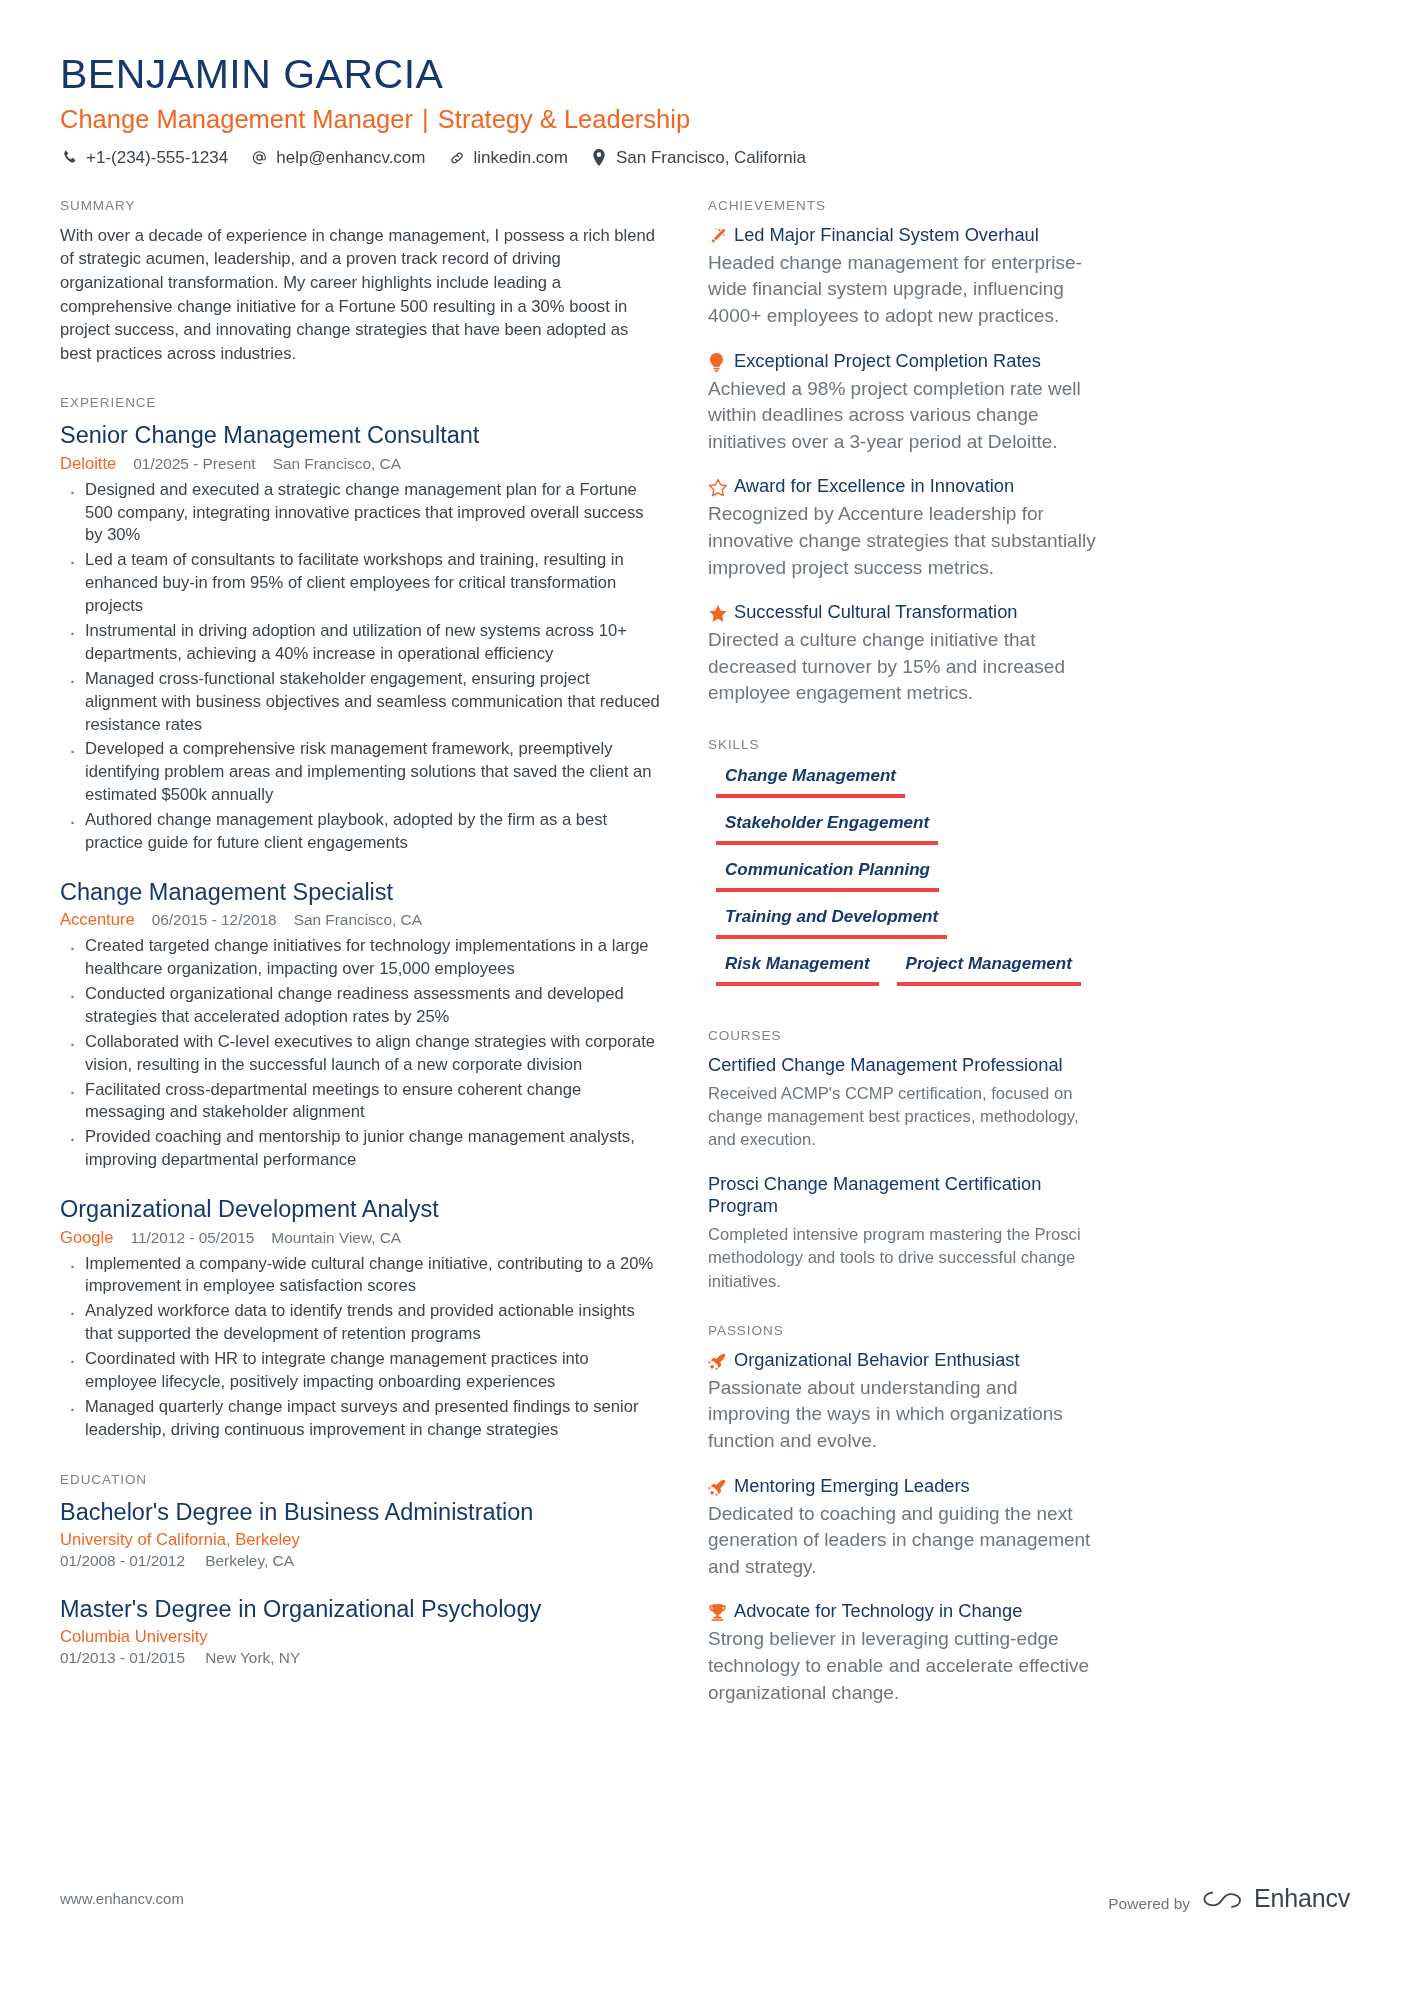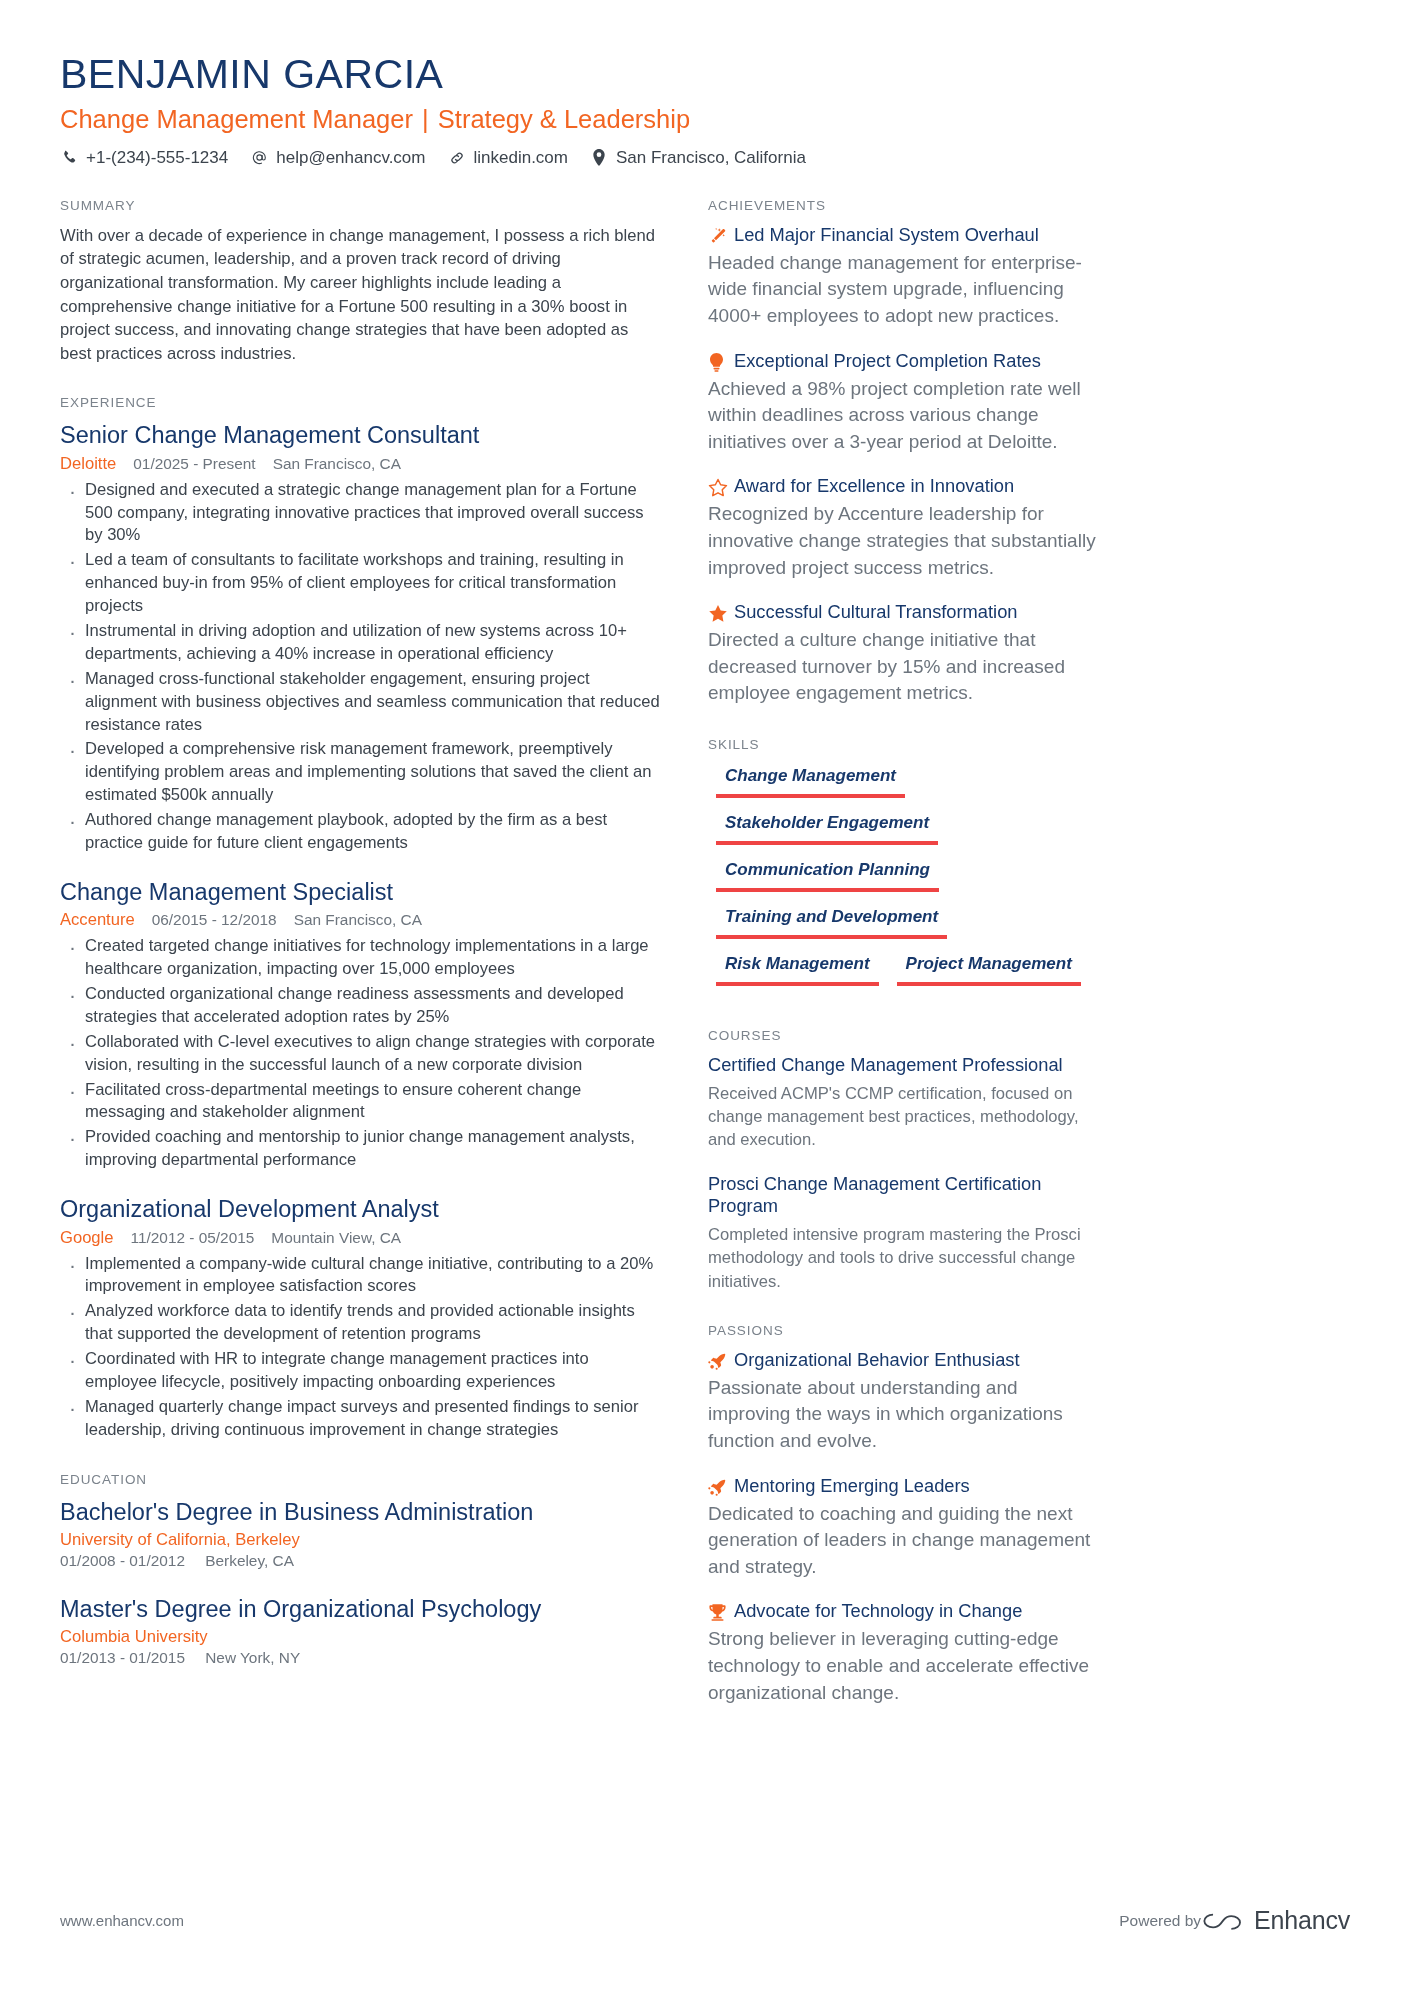--- a/index.html
+++ b/index.html
@@ -208,27 +208,27 @@
     font-size: 16.6px;
     line-height: 1.4;
     color: #6d757e;
   }
 
   
   .footer {
     position: absolute;
     left: 60px;
     right: 60px;
-    bottom: 60px;
+    bottom: 82px;
     display: flex;
     align-items: center;
     justify-content: space-between;
   }
   .footer-url { font-size: 15px; color: #6d757e; }
-  .footer-right { display: flex; align-items: center; }
+  .footer-right { display: flex; align-items: flex-end; gap: 11px; }
   .powered { font-size: 15.5px; color: #6d757e; }
   .brand {
     display: flex;
     align-items: center;
     gap: 9px;
     font-size: 25px;
     color: #3c444d;
     letter-spacing: -0.2px;
   }
   .brand svg { display: block; }

